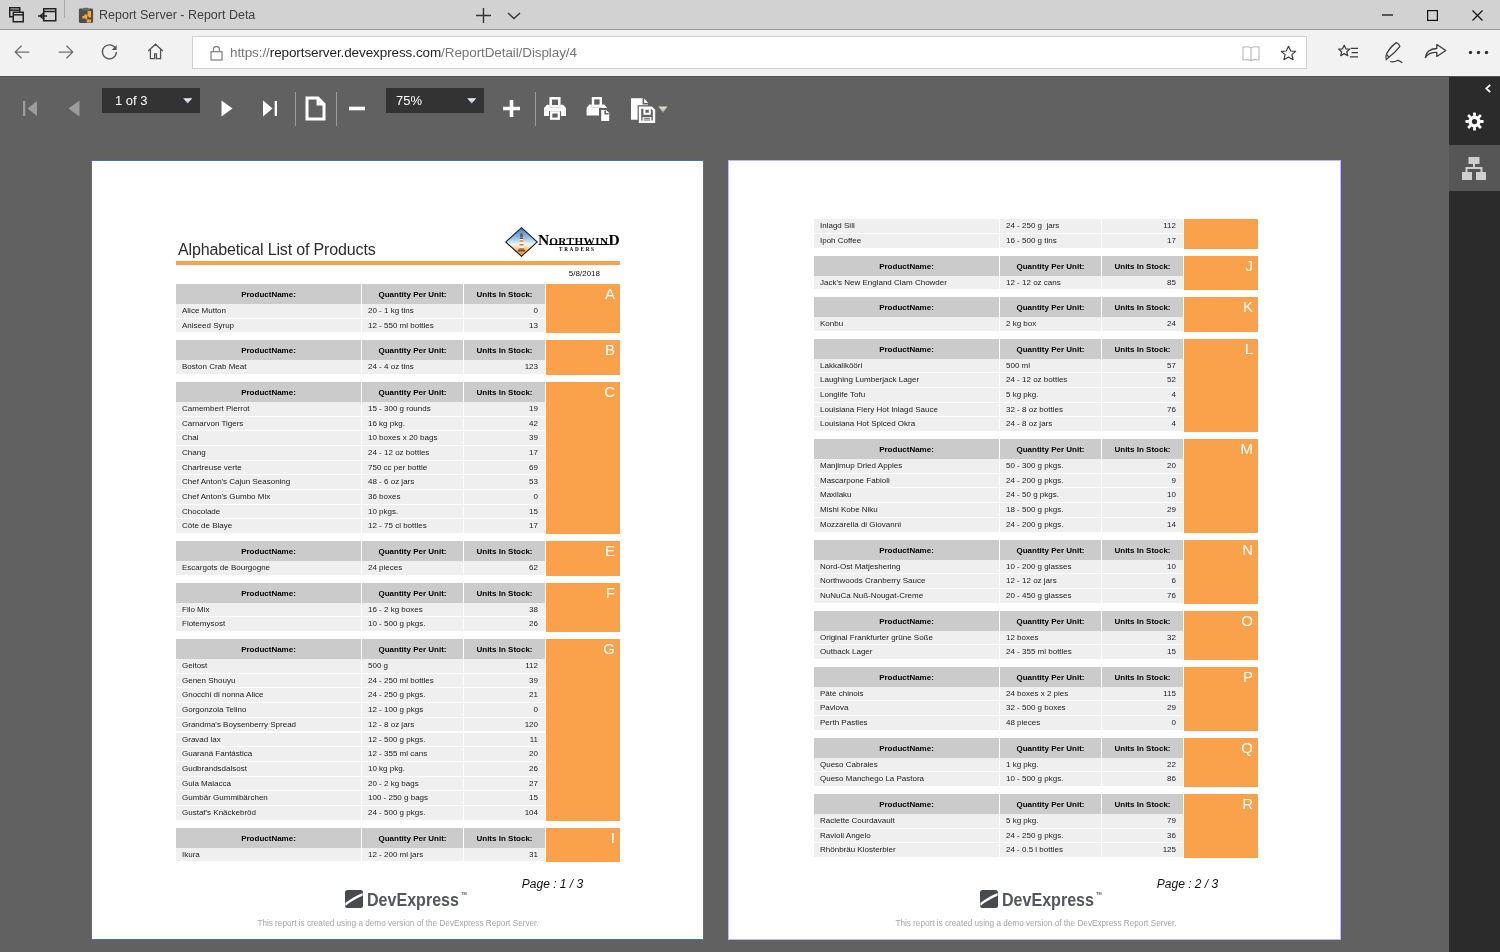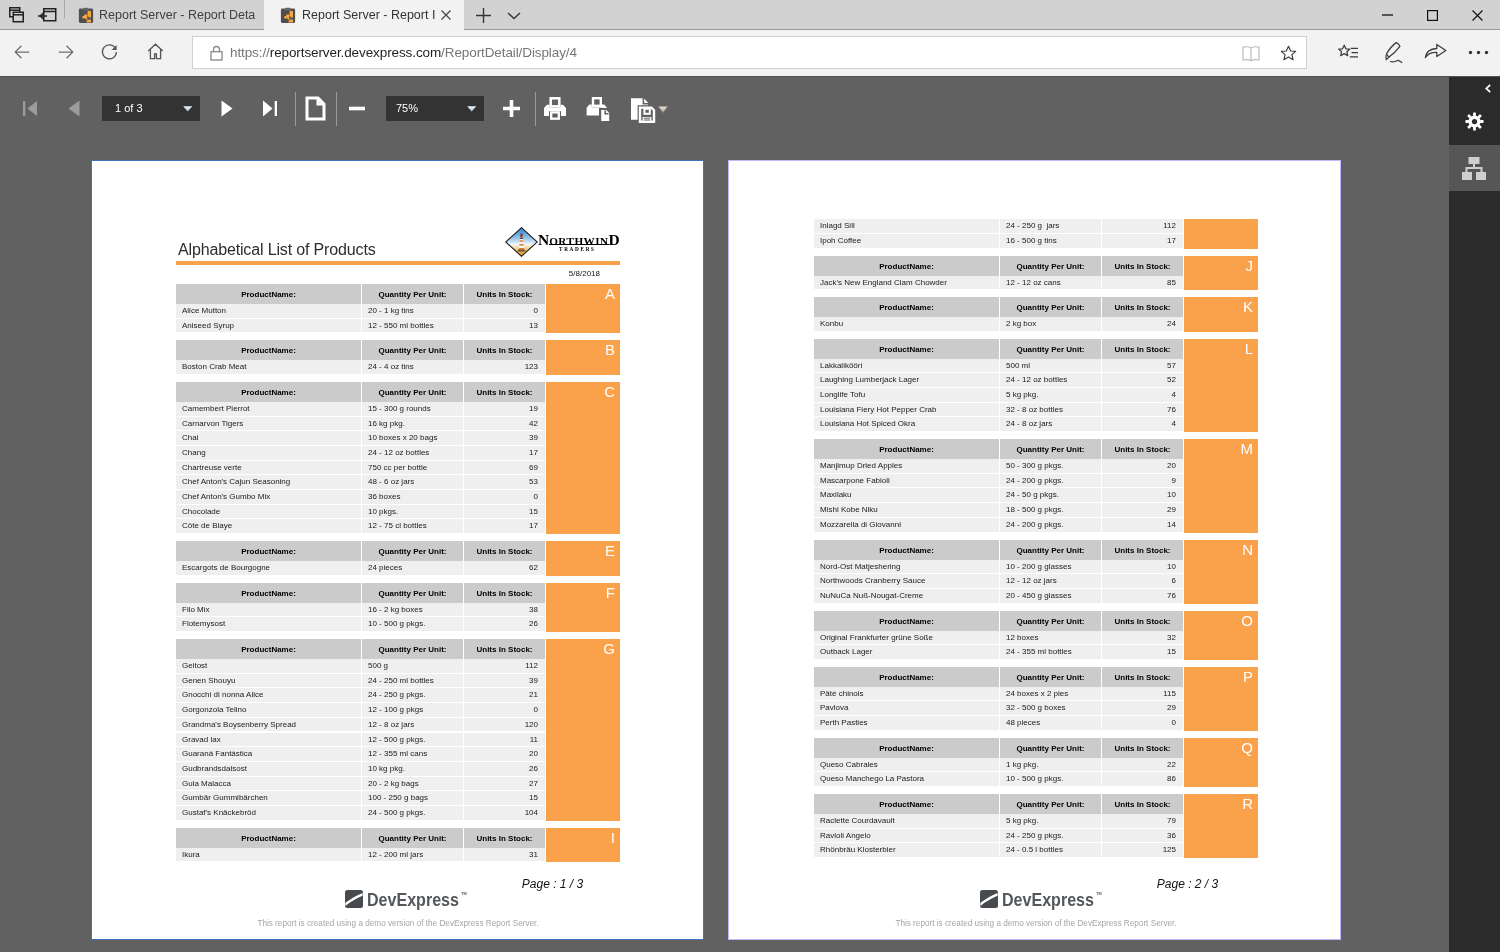--- a/index.html
+++ b/index.html
@@ -12,21 +12,21 @@
 .tabtxt{position:absolute;top:8px;font-size:12.5px;color:#404040;white-space:nowrap;overflow:hidden;}
 
 #addrbar{position:absolute;left:0;top:30px;width:1500px;height:46px;background:#f2f2f2;}
 #urlbox{position:absolute;left:192px;top:6px;width:1115px;height:33px;background:#fff;border:1px solid #d0d0d0;box-sizing:border-box;}
 #urltext{position:absolute;left:37px;top:8px;font-size:13.5px;letter-spacing:-0.1px;color:#767676;white-space:nowrap;}
 #urltext b{color:#1f1f1f;font-weight:normal;}
 
 #content{position:absolute;left:0;top:76px;width:1500px;height:876px;background:#616161;border-top:1px solid #525252;box-sizing:border-box;}
 
 .ico{position:absolute;}
-.ddbox{position:absolute;top:19px;height:25px;background:#333;color:#fff;font-size:11px;line-height:25px;}
+.ddbox{position:absolute;top:11px;height:25px;background:#333;color:#fff;font-size:13px;line-height:25px;}
 .vsep{position:absolute;top:15px;width:1px;height:34px;background:#9a9a9a;}
 
 #sidebar{position:absolute;left:1449px;top:0;width:51px;height:876px;background:#2b2b2b;}
 #sideSel{position:absolute;left:0;top:68px;width:51px;height:46px;background:#565656;}
 
 .page{position:absolute;top:83px;width:613px;height:780px;background:#fff;box-sizing:border-box;}
 #page1{left:91px;border:1px solid #4472b9;}
 #page2{left:728px;border:1px solid #c4b5fd;}
 .pgc{position:absolute;left:84px;top:0;width:444px;height:778px;}
 
@@ -70,32 +70,20 @@
   </svg>
 
   <div id="tab1">
     <svg class="abs" style="left:13px;top:6.5px" width="16" height="16" viewBox="0 0 16 16">
         <rect x="0.9" y="1.6" width="14.2" height="14.4" rx="1.4" fill="#4e4e50"></rect>
         <rect x="4.6" y="0.2" width="6.4" height="3.1" rx="0.9" fill="#fff" opacity="0.25"></rect>
         <rect x="5.1" y="0.7" width="5.4" height="2.1" rx="0.6" fill="#636365"></rect>
         <path d="M9.6 4.1h3.4v6.4h-2.3v-1h-1.1zM6.2 7.5h3v4.9H7.8v-0.9H4.4V8.9h1.8zM9.1 12.4h3.9v3H8.6v-1.6h0.5z" fill="#f5a63f"></path>
       </svg>
     <div class="tabtxt" style="left:34px;width:160px;">Report Server - Report Deta</div>
-  </div>
-  <div id="tab2">
-    <svg class="abs" style="left:16px;top:6.5px" width="16" height="16" viewBox="0 0 16 16">
-        <rect x="0.9" y="1.6" width="14.2" height="14.4" rx="1.4" fill="#4e4e50"></rect>
-        <rect x="4.6" y="0.2" width="6.4" height="3.1" rx="0.9" fill="#fff" opacity="0.25"></rect>
-        <rect x="5.1" y="0.7" width="5.4" height="2.1" rx="0.6" fill="#636365"></rect>
-        <path d="M9.6 4.1h3.4v6.4h-2.3v-1h-1.1zM6.2 7.5h3v4.9H7.8v-0.9H4.4V8.9h1.8zM9.1 12.4h3.9v3H8.6v-1.6h0.5z" fill="#f5a63f"></path>
-      </svg>
-    <div class="tabtxt" style="left:38px;width:134px;color:#333;">Report Server - Report I</div>
-    <svg class="abs" style="left:176px;top:9px" width="12" height="12" viewBox="0 0 12 12">
-        <path d="M1.5 1.5l9 9M10.5 1.5l-9 9" stroke="#444" stroke-width="1.2"></path>
-      </svg>
   </div>
 
   <svg class="abs" style="left:475px;top:7px" width="17" height="17" viewBox="0 0 17 17">
       <path d="M8.5 1v15M1 8.5h15" stroke="#333" stroke-width="1.4"></path>
     </svg>
   <svg class="abs" style="left:507px;top:12px" width="14" height="8" viewBox="0 0 14 8">
       <path d="M1 1l6 5.5L13 1" stroke="#333" stroke-width="1.4" fill="none"></path>
     </svg>
 
   <svg class="abs" style="left:1382px;top:14px" width="11" height="2" viewBox="0 0 11 2">
@@ -560,21 +548,21 @@
             <div class="c1">Laughing Lumberjack Lager</div>
             <div class="c2">24 - 12 oz bottles</div>
             <div class="c3">52</div>
           </div>
           <div class="grow" style="top:49.40px">
             <div class="c1">Longlife Tofu</div>
             <div class="c2">5 kg pkg.</div>
             <div class="c3">4</div>
           </div>
           <div class="grow" style="top:64.10px">
-            <div class="c1">Louisiana Fiery Hot Pepper Crab</div>
+            <div class="c1">Louisiana Fiery Hot Inlagd Sauce</div>
             <div class="c2">32 - 8 oz bottles</div>
             <div class="c3">76</div>
           </div>
           <div class="grow" style="top:78.80px">
             <div class="c1">Louisiana Hot Spiced Okra</div>
             <div class="c2">24 - 8 oz jars</div>
             <div class="c3">4</div>
           </div>
           <div class="glt">L</div>
         </div>

